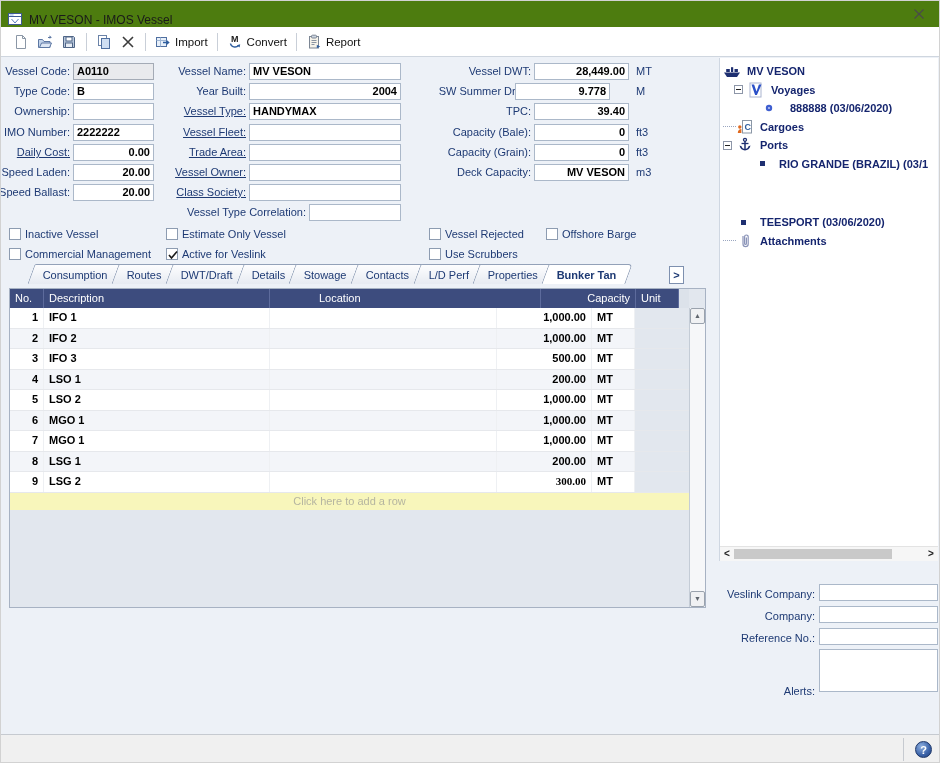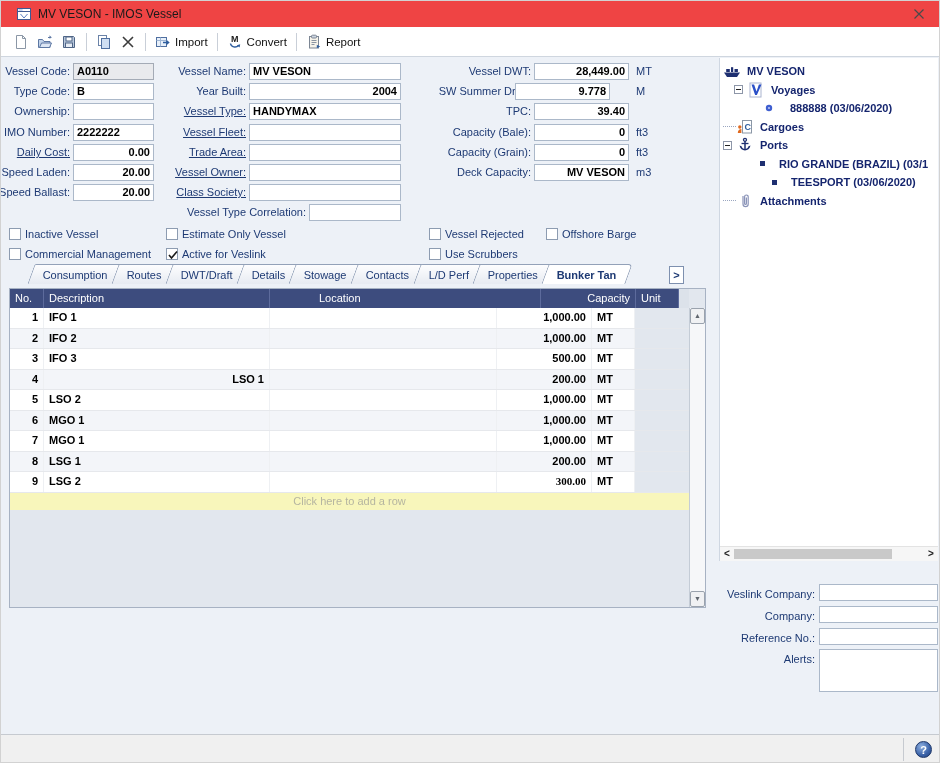--- a/index.html
+++ b/index.html
@@ -1,20 +1,20 @@
 <!DOCTYPE html>
 <html><head>
 <meta charset="utf-8">
 <style>
   html,body{margin:0;padding:0;background:#fff;}
   *{box-sizing:border-box;}
   .window{position:relative;width:940px;height:763px;background:#fff;border:1px solid #d2d2d2;
     font-family:"Liberation Sans",sans-serif;font-size:11px;overflow:hidden;}
   
-  .titlebar{position:absolute;left:0;top:0;right:0;height:26px;background:#ef4444;display:flex;align-items:center;padding-left:15px;}
+  .titlebar{position:absolute;left:0;top:0;right:0;height:26px;background:#4d7c0f;display:flex;align-items:flex-end;padding-left:6px;}
   .title-text{margin-left:6px;font-size:12px;color:#1a1a1a;}
   .close-btn{position:absolute;right:12px;top:5px;width:16px;height:16px;cursor:pointer;}
   
   .toolbar{position:absolute;left:0;top:26px;right:0;height:30px;background:#fff;border-bottom:1px solid #cfd6df;
     display:flex;align-items:center;padding-left:8px;}
   .tb-btn{display:flex;align-items:center;gap:4px;padding:2px 4px;color:#111;font-size:11.5px;white-space:nowrap;}
   .tb-sep{width:1px;height:18px;background:#c9cfd8;margin:0 5px;}
   .icon16{width:16px;height:16px;display:inline-block;}
   
   .content{position:absolute;left:0;top:56px;width:940px;height:677px;background:#edf1f7;}
@@ -290,21 +290,21 @@
           <div class="gr">
             <div class="gc r" style="width: 34px;">3</div>
             <div class="gc" style="width: 226px;">IFO 3</div>
             <div class="gc" style="width: 227px;"></div>
             <div class="gc r" style="width: 95px;">500.00</div>
             <div class="gc" style="width: 43px;">MT</div>
             <div class="gc gc-filler"></div>
           </div>
           <div class="gr alt">
             <div class="gc r" style="width: 34px;">4</div>
-            <div class="gc" style="width: 226px; text-align: right;">LSO 1</div>
+            <div class="gc" style="width: 226px;">LSO 1</div>
             <div class="gc" style="width: 227px;"></div>
             <div class="gc r" style="width: 95px;">200.00</div>
             <div class="gc" style="width: 43px;">MT</div>
             <div class="gc gc-filler"></div>
           </div>
           <div class="gr">
             <div class="gc r" style="width: 34px;">5</div>
             <div class="gc" style="width: 226px;">LSO 2</div>
             <div class="gc" style="width: 227px;"></div>
             <div class="gc r" style="width: 95px;">1,000.00</div>
@@ -397,21 +397,21 @@
               <path d="M9 4.3V13" stroke="#1e2f71" stroke-width="1.5" fill="none"></path>
               <path d="M5.5 6.5h7" stroke="#1e2f71" stroke-width="1.3" fill="none"></path>
               <path d="M3.5 8.5c.8 3.4 2.8 4.9 5.5 4.9s4.7-1.5 5.5-4.9l-2 .7c-.6 1.8-1.8 2.7-3.5 2.7s-2.9-.9-3.5-2.7z" fill="#1e2f71"></path>
             </svg></span>
           <span>Ports</span>
         </div>
         <div class="tree-row" style="padding-left: 40px;">
           <span class="port-sq" style="margin-right: 14px;"></span>
           <span>RIO GRANDE (BRAZIL) (03/1</span>
         </div>
-        <div class="tree-row" style="padding-left: 52px;">
+        <div class="tree-row" style="padding-left: 21px; margin-top: 40px;">
           <span class="port-sq" style="margin-right: 14px;"></span>
           <span>TEESPORT (03/06/2020)</span>
         </div>
         <div class="tree-row" style="padding-left: 3px;">
           <span class="stub"></span>
           <span class="ticon"><svg width="18" height="16" viewBox="0 0 18 16">
               <path d="M7 3v8a2.6 2.6 0 0 0 5.2 0V3.8a1.8 1.8 0 0 0-3.6 0v6.7a.9.9 0 0 0 1.8 0V4.5" fill="none" stroke="#8a93b8" stroke-width="1.2"></path>
             </svg></span>
           <span>Attachments</span>
         </div>
@@ -422,21 +422,21 @@
       </div>
     </div>
 
     <div id="sidef">
         <div class="lbl" style="left: 674px; width: 140px; top: 529px;">Veslink Company:</div>
         <div class="fld" style="left: 818px; width: 119px; top: 527px;"></div>
         <div class="lbl" style="left: 674px; width: 140px; top: 551px;">Company:</div>
         <div class="fld" style="left: 818px; width: 119px; top: 549px;"></div>
         <div class="lbl" style="left: 674px; width: 140px; top: 573px;">Reference No.:</div>
         <div class="fld" style="left: 818px; width: 119px; top: 571px;"></div>
-        <div class="lbl" style="left: 674px; width: 140px; top: 594px;">Alerts:</div>
+        <div class="lbl" style="left: 674px; width: 140px; top: 626px;">Alerts:</div>
         <div class="fld" style="left: 818px; width: 119px; top: 592px; height: 43px;"></div>
       </div>
   </div>
 
   <div class="statusbar">
     <div class="sb-sep"></div>
     <div class="help-btn">?</div>
   </div>
 
 </div>

